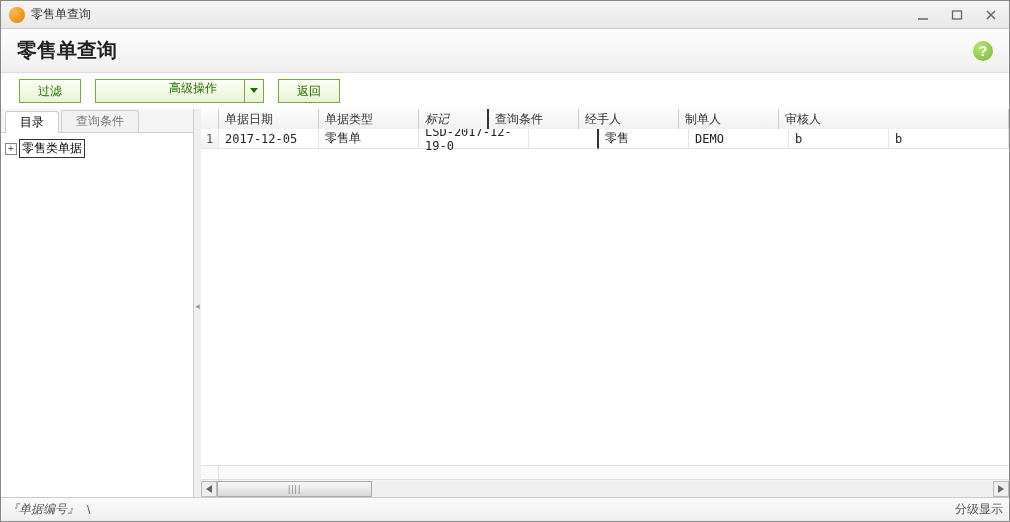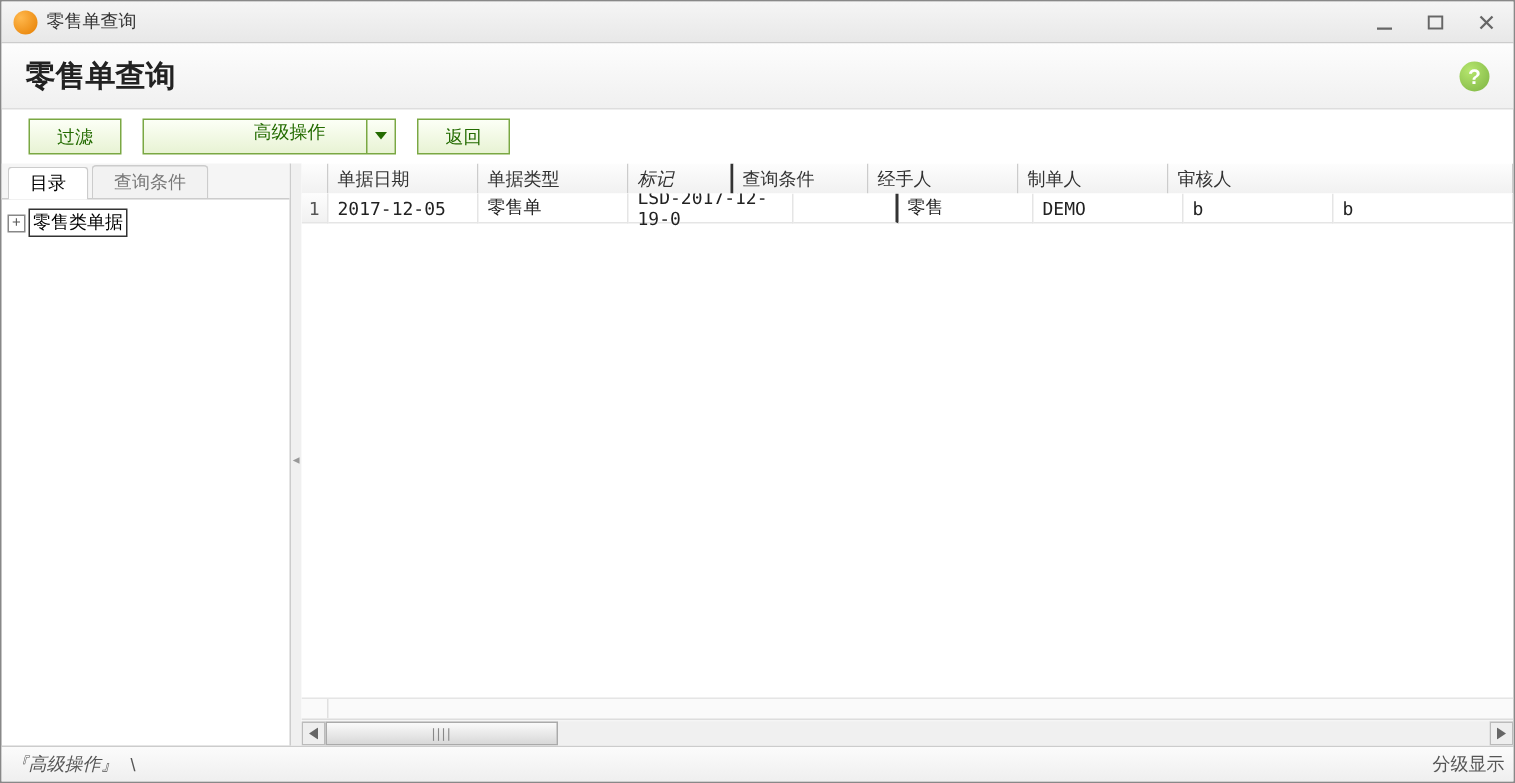--- a/index.html
+++ b/index.html
@@ -177,16 +177,16 @@
       <div class="hs-btn">
           <svg width="6" height="8">
             <polygon points="0,0 0,8 6,4" fill="#666"></polygon>
           </svg>
         </div>
     </div>
   </div>
 </div>
 
 <div class="status-bar">
-  <span class="status-left">『高级操作』</span>
+  <span class="status-left">『单据编号』</span>
   <span style="margin-left:8px;">\</span>
   <span class="status-right">分级显示</span>
 </div>
 
 </body></html>

